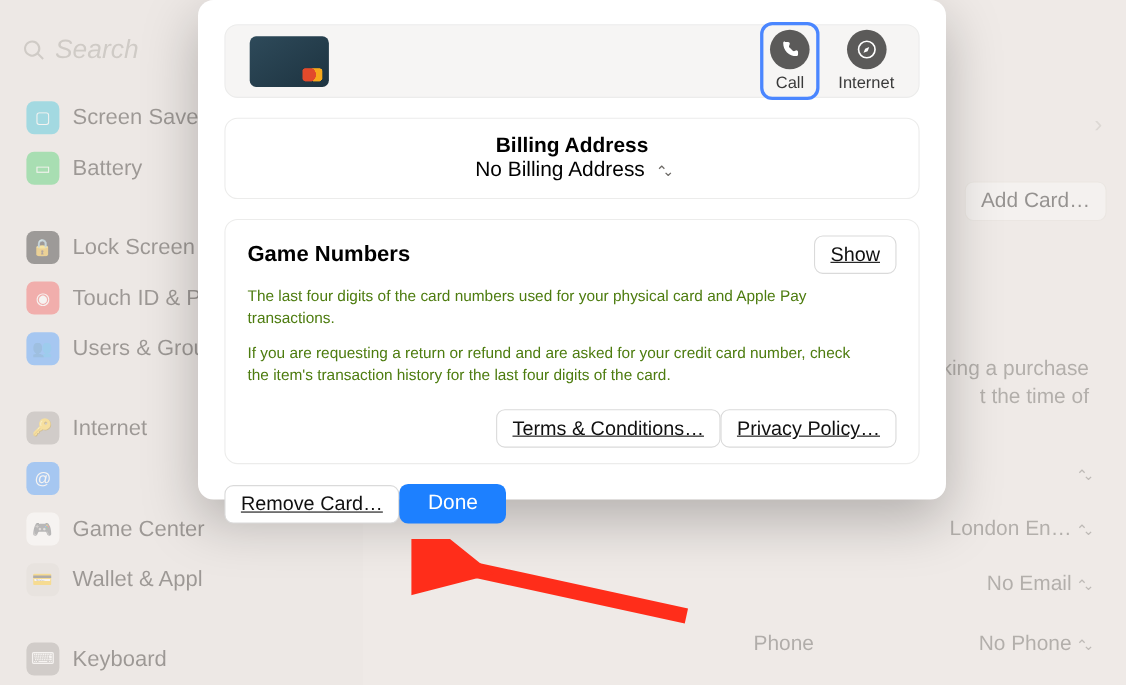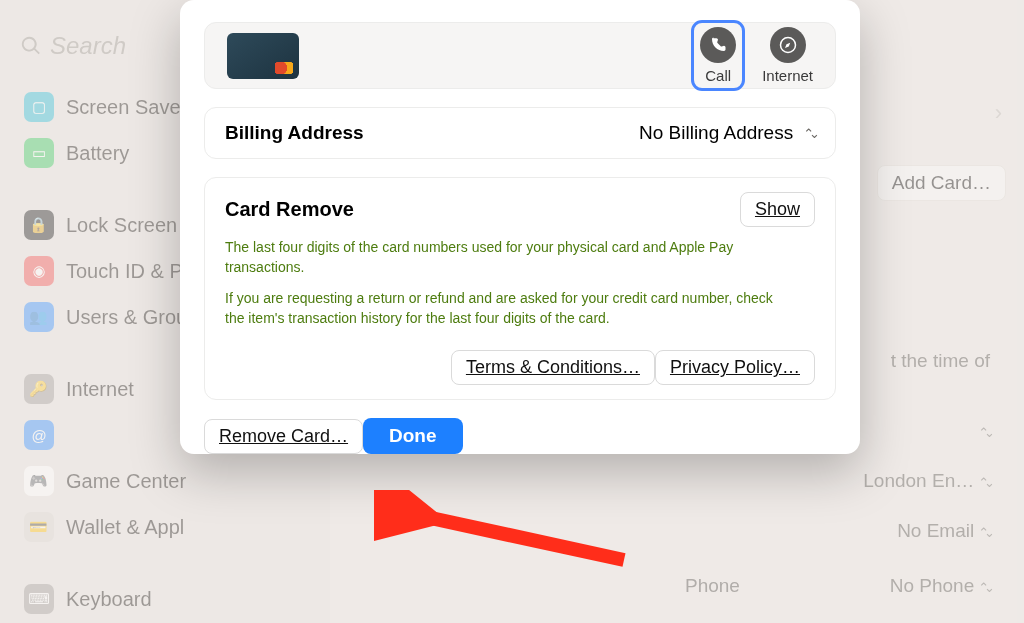--- a/index.html
+++ b/index.html
@@ -68,39 +68,39 @@
   background:linear-gradient(145deg,#2e4a5a,#1d3340);
   position:relative; filter:blur(.3px);
 }
 .card-mini::after{content:"";position:absolute;right:6px;bottom:5px;width:18px;height:12px;
   background:radial-gradient(circle at 30% 50%,#e24a2b 0 48%,transparent 50%),radial-gradient(circle at 70% 50%,#f7a81a 0 48%,transparent 50%);}
 .card-row .spacer{flex:1}
 .mini-btn{display:flex;flex-direction:column;align-items:center;gap:4px;font-size:15px;color:#3a3a3a}
 .mini-btn .circ{width:36px;height:36px;border-radius:50%;background:#5b5a59;display:flex;align-items:center;justify-content:center;color:#fff}
 .mini-btn.framed{outline:3px solid #4a86ff;border-radius:8px;padding:4px 6px;outline-offset:0}
 .section{
-  border:1px solid #ececeb;border-radius:12px;padding:14px 20px;font-size:19px;
+  border:1px solid #ececeb;border-radius:12px;padding:14px 20px;font-size:19px;flex-direction:column;
 }
 .billing{display:flex;align-items:center;justify-content:space-between}
 .billing-right{display:flex;align-items:center;gap:6px}
 .cardnums{display:flex;flex-direction:column;gap:10px}
 .cardnums .hdr{display:flex;align-items:center;justify-content:space-between}
 .cardnums .hdr h3{font-size:20px;font-weight:600}
 .std-btn{
   background:#fff;border:1px solid #dadada;border-radius:8px;
   padding:6px 14px;font-size:18px;color:#101010;cursor:pointer;text-decoration:underline;
 }
 .desc{color:#4d7c0f;font-size:14px;line-height:1.45;max-width:88%}
 .linkrow{display:flex;justify-content:flex-end;margin-top:12px}
 .sheet-footer{
   margin-top:auto;display:flex;align-items:center
 }
 .done-btn{
   background:#1d80ff;color:#fff;border:none;border-radius:8px;
-  padding:7px 26px;font-size:19px;font-weight:700;cursor:pointer;
+  padding:7px 26px;font-size:19px;font-weight:400;cursor:pointer;
 }
 
 
 .arrow{
   position:absolute; left:374px; top:490px; width:260px; height:90px; pointer-events:none;
 }
 </style>
 </head>
 <body>
 
@@ -155,20 +155,21 @@
           <div class="ico" style="background: rgb(157, 154, 151); color: rgb(255, 255, 255); font-size: 15px;">⌨</div>
           <span>Keyboard</span>
         </div>
       </div>
   </div>
 
   <div class="right-panel">
     <span class="chev">›</span>
     <button class="addcard">Add Card…</button>
 
+    <span class="rp-line" style="top:325px">king a purchase</span>
     <span class="rp-line" style="top:350px">t the time of</span>
 
     <span class="rp-line" style="top:420px"><span class="updown">⌃⌄</span></span>
 
     <span class="rp-line" style="top:470px"><span>London En…</span><span class="updown">⌃⌄</span></span>
 
     <span class="rp-line" style="top:520px"><span>No Email</span><span class="updown">⌃⌄</span></span>
 
     <span class="labelcol" style="top:575px">Phone</span>
     <span class="rp-line" style="top:575px"><span>No Phone</span><span class="updown">⌃⌄</span></span>
@@ -204,21 +205,21 @@
   <div class="section billing">
     <span style="font-weight:600">Billing Address</span>
     <span class="billing-right">
       <span>No Billing Address</span>
       <span class="updown">⌃⌄</span>
     </span>
   </div>
 
   <div class="section cardnums">
     <div class="hdr">
-      <h3>Card Remove</h3>
+      <h3>Game Numbers</h3>
       <button class="std-btn">Show</button>
     </div>
     <div class="desc">The last four digits of the card numbers used for your physical card and Apple Pay transactions.</div>
     <div class="desc" style="max-width:96%">If you are requesting a return or refund and are asked for your credit card number, check the item's transaction history for the last four digits of the card.</div>
     <div class="linkrow">
       <button class="std-btn">Terms &amp; Conditions…</button>
       <button class="std-btn">Privacy Policy…</button>
     </div>
   </div>
 

